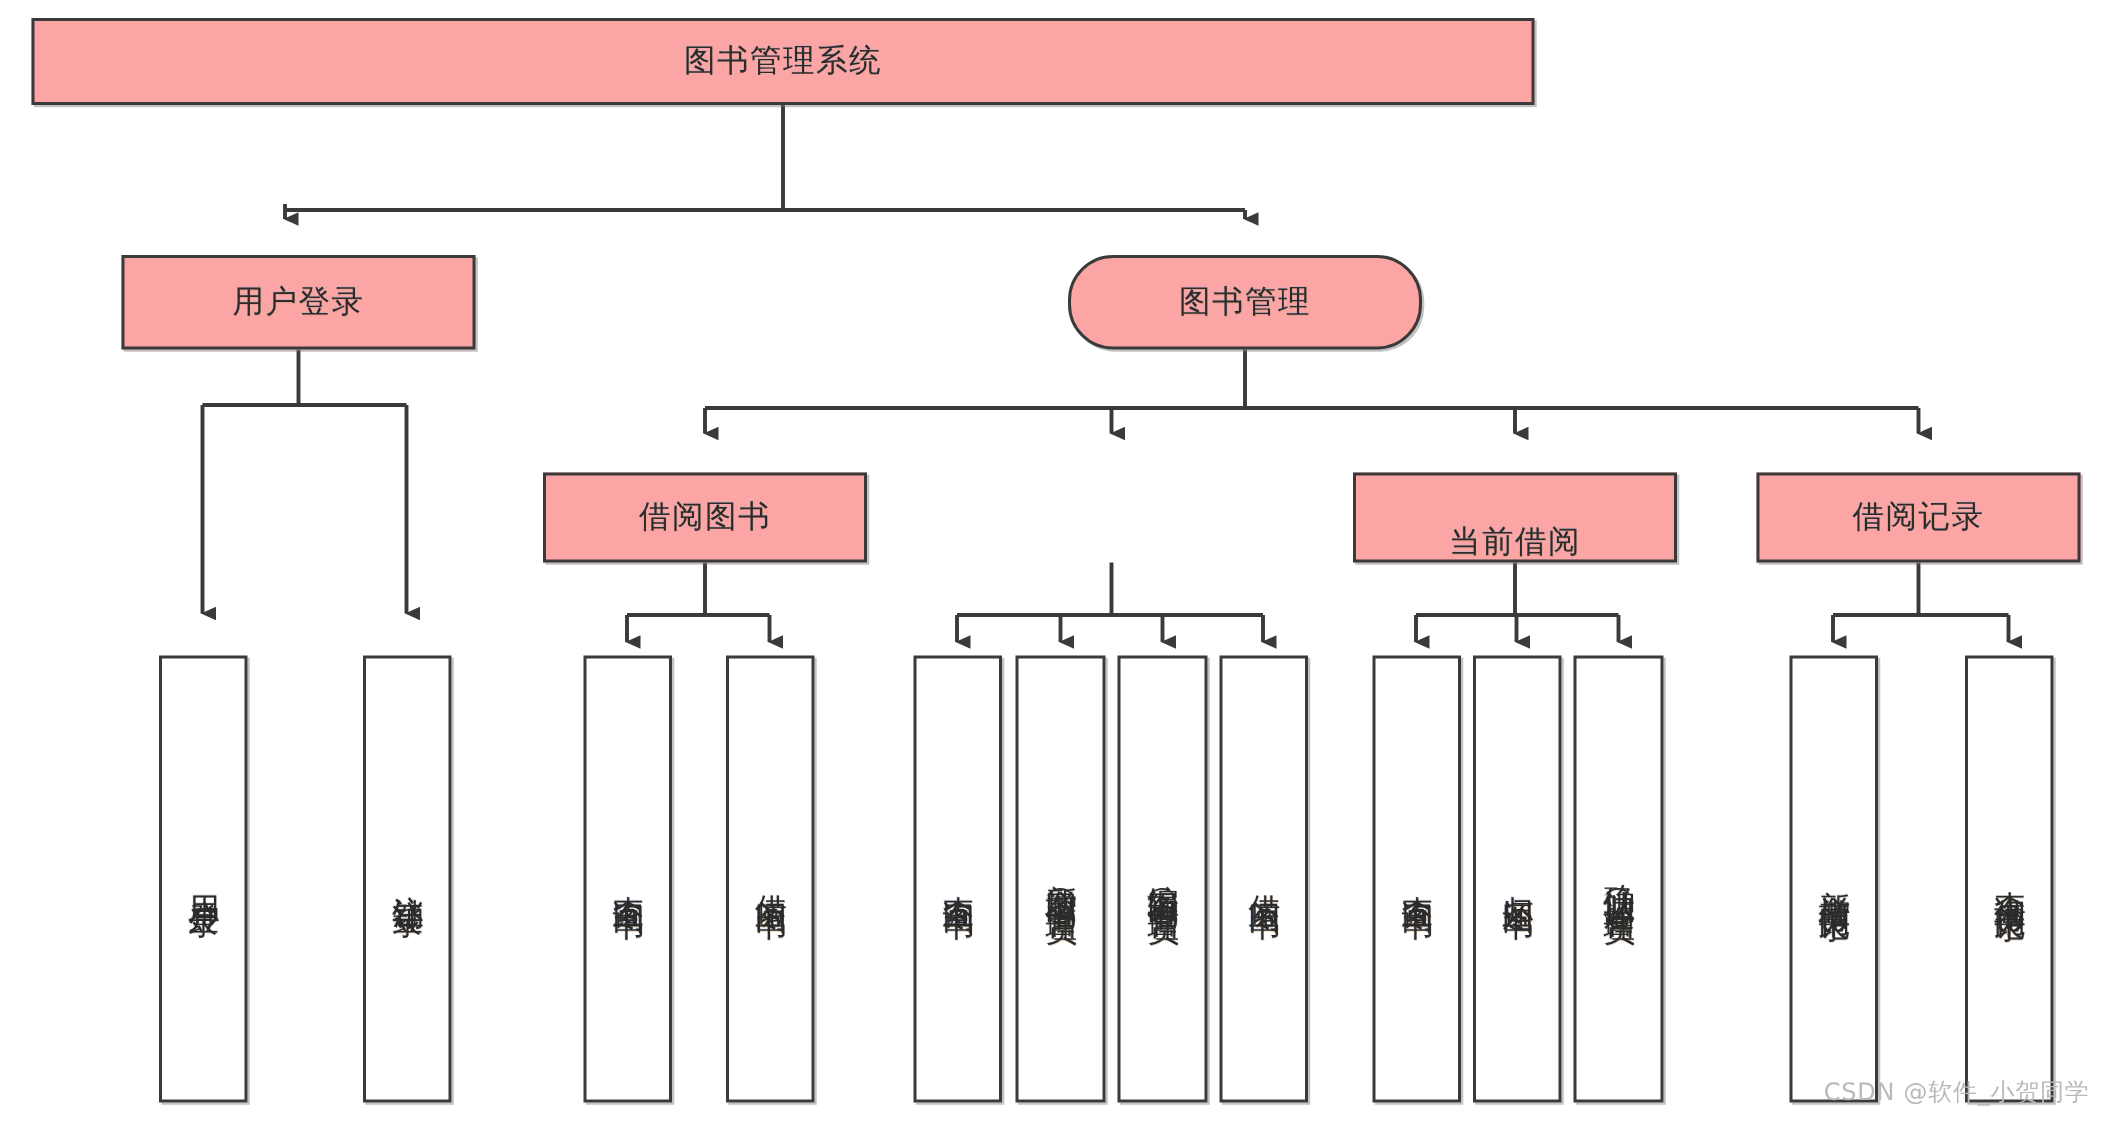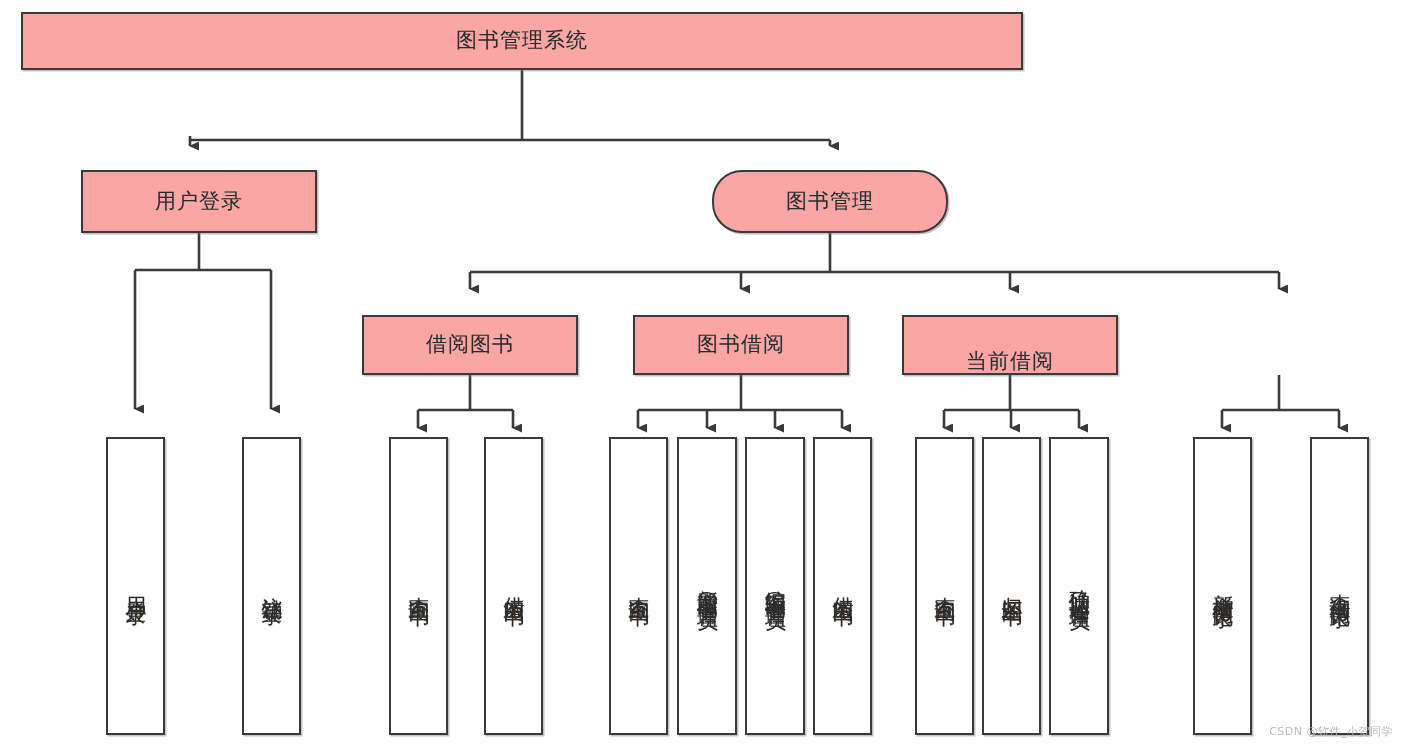--- a/index.html
+++ b/index.html
@@ -60,21 +60,21 @@
     display: flex;
     align-items: center;
     justify-content: center;
     box-shadow: 1.5px 1.5px 0 rgba(120,120,120,0.45);
     overflow: hidden;
   }
   #watermark {
     position: absolute;
     right: 12px;
     bottom: 8px;
-    font-size: 11px;
+    font-size: 16px;
     color: #b9b9b9;
     letter-spacing: 0.5px;
     white-space: nowrap;
     pointer-events: none;
     text-align: center;
   }
 </style>
 </head>
 <body>
 
@@ -138,25 +138,25 @@
   <div class="node-box" id="node-l2-0" style="left: 81px; top: 170px; width: 236px; height: 63px;">
     <span class="node-label-h">用户登录</span>
   </div>
   <div class="node-box" id="node-l2-1" style="left: 712px; top: 170px; width: 236px; height: 63px; border-radius: 30px;">
     <span class="node-label-h">图书管理</span>
   </div>
 
   <div class="node-box" id="node-l3-0" style="left: 362px; top: 315px; width: 216px; height: 60px;">
     <span class="node-label-h">借阅图书</span>
   </div>
-  <div class="node-box" id="node-l3-1" style="left: 633px; top: 315px; width: 216px; height: 60px;">
-    <span class="node-label-h">图书借阅</span>
-  </div>
   <div class="node-box" id="node-l3-2" style="left: 902px; top: 315px; width: 216px; height: 60px; align-items: flex-end;">
     <span class="node-label-h">当前借阅</span>
+  </div>
+  <div class="node-box" id="node-l3-3" style="left: 1171px; top: 315px; width: 216px; height: 60px;">
+    <span class="node-label-h">借阅记录</span>
   </div>
 
   <div id="leaf-container">
       <div class="leaf-box" style="left: 106px; top: 437px; width: 59px; height: 298px;">
         <span class="node-label-v">用户登录</span>
       </div>
       <div class="leaf-box" style="left: 242px; top: 437px; width: 59px; height: 298px;">
         <span class="node-label-v">注销登录</span>
       </div>
       <div class="leaf-box" style="left: 389px; top: 437px; width: 59px; height: 298px;">

